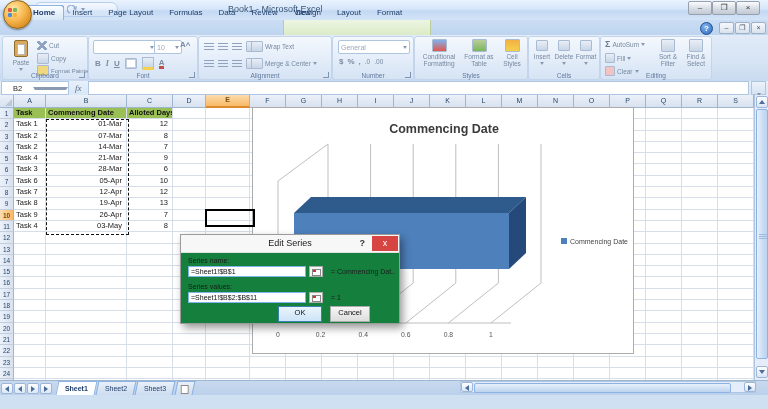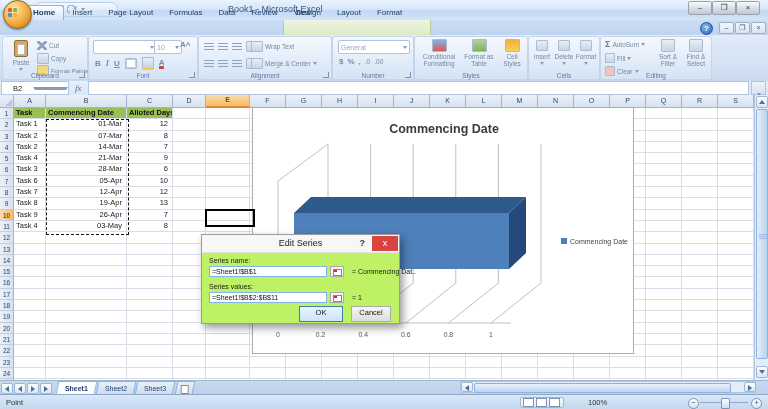--- a/index.html
+++ b/index.html
@@ -83,22 +83,22 @@
   
   .vsb{left:754px;top:95px;width:14px;height:285px;background:#E4EDF9;border-left:1px solid #AFC6E2;box-sizing:border-box;}
   .sbbtn{position:absolute;left:1px;width:12px;height:12px;background:linear-gradient(#FDFEFF,#D8E4F4);border:1px solid #9EB6D8;border-radius:2px;box-sizing:border-box;}
   .tri-up{width:0;height:0;border-left:3px solid transparent;border-right:3px solid transparent;border-bottom:4px solid #4C6E96;margin:3px auto;}
   .tri-dn{width:0;height:0;border-left:3px solid transparent;border-right:3px solid transparent;border-top:4px solid #4C6E96;margin:3px auto;}
   .tri-l{width:0;height:0;border-top:3px solid transparent;border-bottom:3px solid transparent;border-right:4px solid #4C6E96;margin:2px auto;}
   .tri-r{width:0;height:0;border-top:3px solid transparent;border-bottom:3px solid transparent;border-left:4px solid #4C6E96;margin:2px auto;}
   .vthumb{position:absolute;left:1px;top:14px;width:12px;height:250px;background:linear-gradient(90deg,#E8F1FB,#C8DCF3 60%,#BCD3EF);border:1px solid #8DB2E3;border-radius:2px;box-sizing:border-box;}
   .grip{position:absolute;left:2px;top:50%;width:8px;height:5px;background:repeating-linear-gradient(#9FBCE0 0 1px,transparent 1px 2px);}
   
-  .dialog{left:201px;top:234px;width:197px;height:88px;background:#bef264;border:1px solid #9B9B9B;
-    box-shadow:3px 4px 8px rgba(0,0,0,.4);z-index:10;}
+  .dialog{left:180px;top:234px;width:197px;height:88px;background:#15803d;border:1px solid #9B9B9B;
+    box-shadow:3px 4px 8px rgba(0,0,0,.4);z-index:10;padding-left:21px;}
   .dtitle{position:absolute;left:0;top:0;width:100%;height:17px;background:#F7F7F7;border-bottom:1px solid #E2E2E2;}
   .dtitle .txt{position:absolute;left:0;right:0;top:3px;text-align:center;font-size:9px;color:#1a1a1a;}
   .dhelp{position:absolute;right:34px;top:3px;font-size:9px;color:#333;font-weight:bold;}
   .dclose{position:absolute;right:1px;top:1px;width:26px;height:15px;background:#D64541;color:#fff;font-size:9px;text-align:center;line-height:14px;}
   .dlabel{position:absolute;font-size:7px;color:#1a1a1a;}
   .dinput{position:absolute;left:7px;width:118px;height:11px;background:#fff;border:1px solid #7EB4EA;font-size:7px;color:#111;line-height:10px;padding-left:2px;box-sizing:border-box;}
   .dpick{position:absolute;left:128px;width:14px;height:11px;background:#F4F4F4;border:1px solid #ABABAB;box-sizing:border-box;}
   .dpick:before{content:"";position:absolute;left:2px;top:2px;width:7px;height:5px;background:#fff;border:1px solid #888;}
   .dpick:after{content:"";position:absolute;left:3px;top:3px;width:3px;height:2px;background:#C33;}
   .dprev{position:absolute;left:150px;font-size:7px;color:#1a1a1a;white-space:nowrap;}
@@ -992,28 +992,13 @@
   <div class="hsb">
     <div class="sbbtn" style="top:0px;left:0px;height:10px;">
         <div class="tri-l" style="margin-top:2px;"></div>
       </div>
     <div class="hthumb"></div>
     <div class="sbbtn" style="top:0px;left:283px;height:10px;">
         <div class="tri-r" style="margin-top:2px;"></div>
       </div>
   </div>
 
-  <div class="abs statusbar">
-    <span class="stext">Point</span>
-    <div class="views">
-      <span class="vicon"></span>
-      <span class="vicon"></span>
-      <span class="vicon"></span>
-    </div>
-    <span class="zoomtxt">100%</span>
-    <div class="zslider">
-      <span class="zbtn" style="left:0;">−</span>
-      <span class="zline"></span>
-      <span class="zthumb"></span>
-      <span class="zbtn" style="left:63px;">+</span>
-    </div>
-  </div>
 </div>
 
 </body></html>

